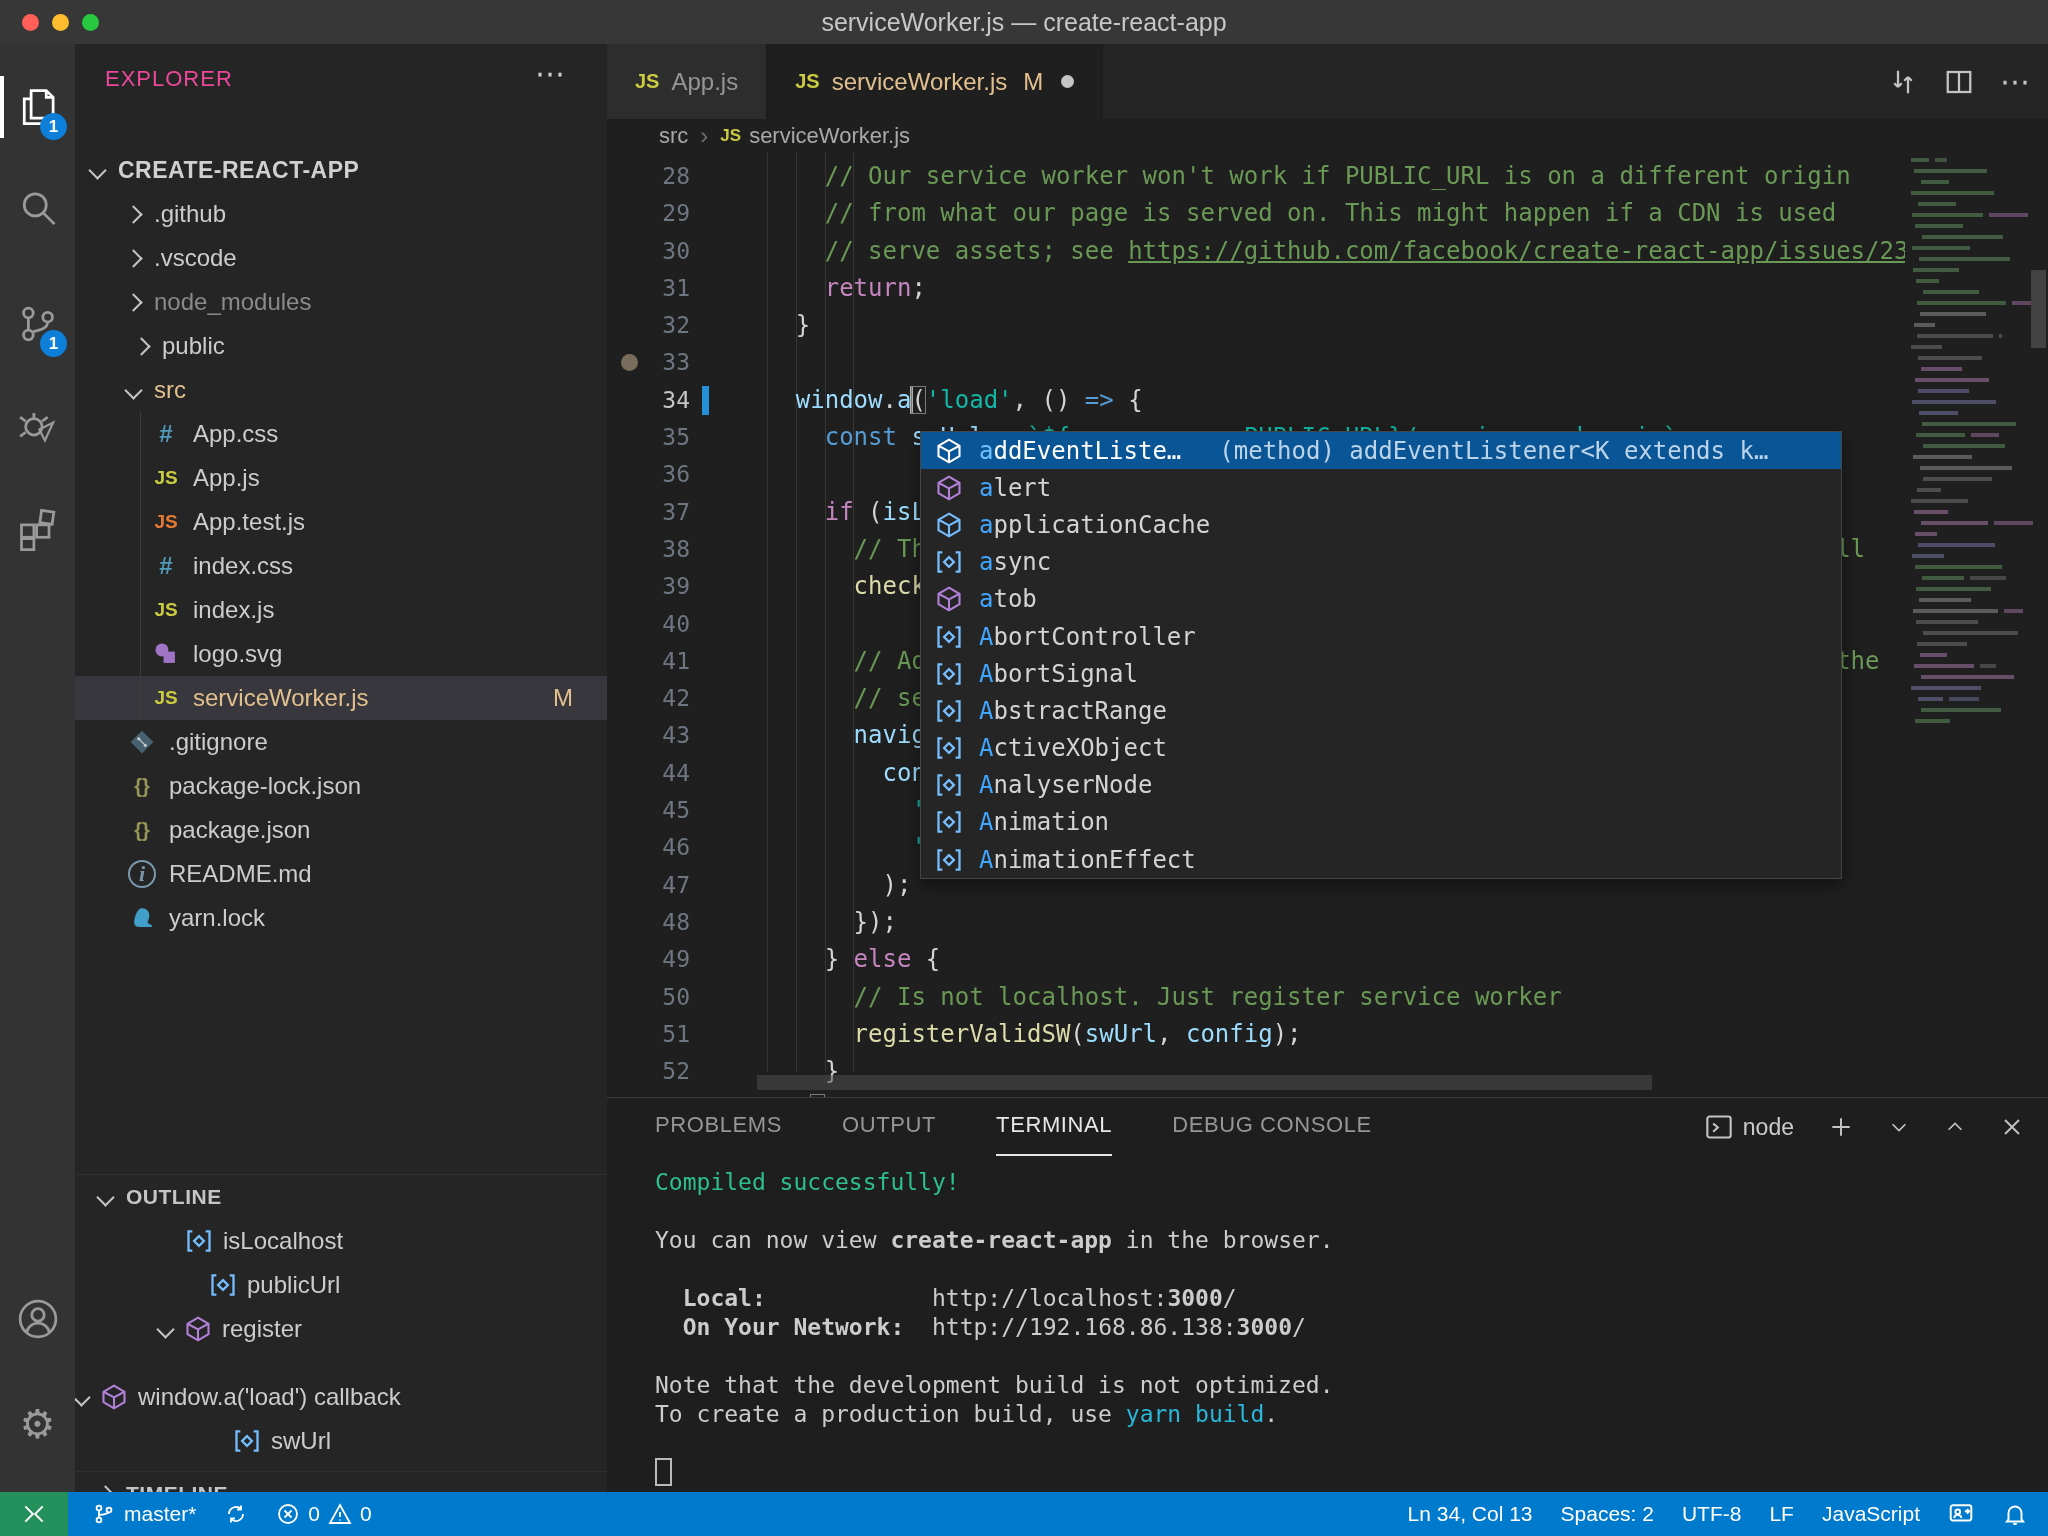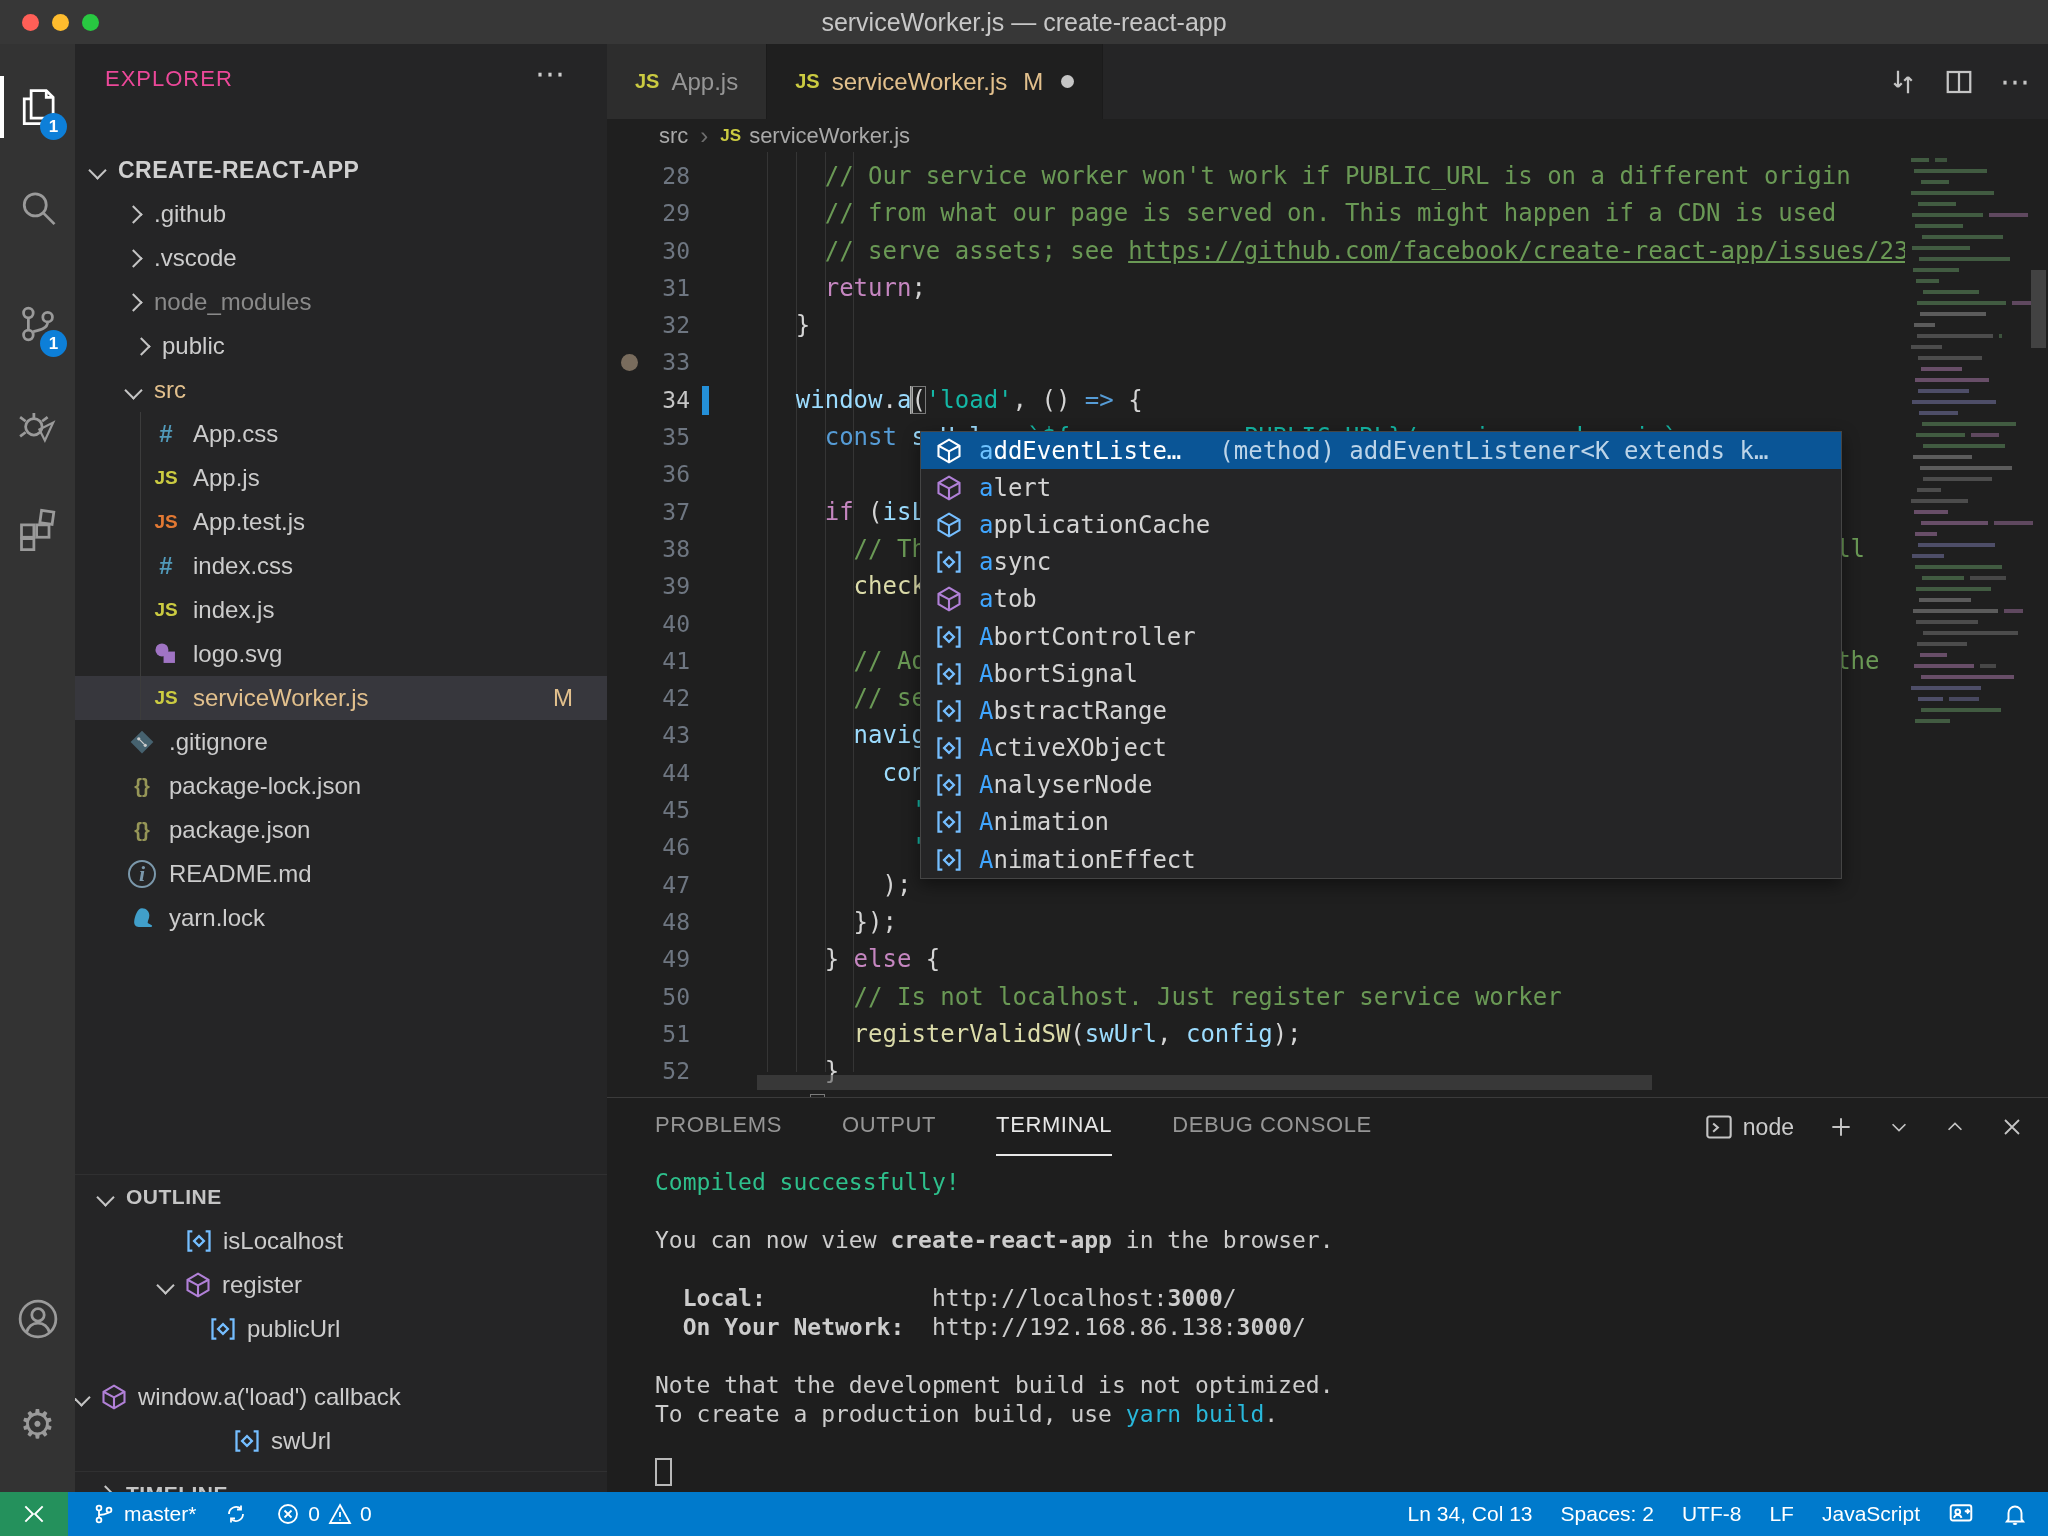--- a/index.html
+++ b/index.html
@@ -292,40 +292,40 @@
           <div class="trow" style="padding-left: 84px;">
             <span style="width:26px"></span>
             <span class="oico">
               <svg width="28" height="28" viewBox="0 0 16 16" fill="none" stroke="#75beff" stroke-width="1.3">
                 <path d="M4.2 2.5H2v11h2.2M11.8 2.5H14v11h-2.2"></path>
                 <rect x="6" y="6" width="4" height="4" transform="rotate(45 8 8)"></rect>
               </svg>
             </span>
             <span>isLocalhost</span>
           </div>
+          <div class="trow" style="padding-left: 108px;">
+            <span style="width:26px"></span>
+            <span class="oico">
+              <svg width="28" height="28" viewBox="0 0 16 16" fill="none" stroke="#75beff" stroke-width="1.3">
+                <path d="M4.2 2.5H2v11h2.2M11.8 2.5H14v11h-2.2"></path>
+                <rect x="6" y="6" width="4" height="4" transform="rotate(45 8 8)"></rect>
+              </svg>
+            </span>
+            <span>publicUrl</span>
+          </div>
           <div class="trow" style="padding-left: 84px;">
             <span class="chev d"></span>
             <span style="width:12px"></span>
             <span class="oico">
               <svg width="28" height="28" viewBox="0 0 16 16">
                 <path d="M8 1.5 14 5v6L8 14.5 2 11V5z" fill="none" stroke="#b180d7" stroke-width="1.2"></path>
                 <path d="M2 5l6 3.2L14 5M8 8.2v6.3" fill="none" stroke="#b180d7" stroke-width="1.2"></path>
               </svg>
             </span>
             <span>register</span>
-          </div>
-          <div class="trow" style="padding-left: 108px;">
-            <span style="width:26px"></span>
-            <span class="oico">
-              <svg width="28" height="28" viewBox="0 0 16 16" fill="none" stroke="#75beff" stroke-width="1.3">
-                <path d="M4.2 2.5H2v11h2.2M11.8 2.5H14v11h-2.2"></path>
-                <rect x="6" y="6" width="4" height="4" transform="rotate(45 8 8)"></rect>
-              </svg>
-            </span>
-            <span>publicUrl</span>
           </div>
           <div class="trow" style=" margin-top: 24px;">
             <span class="chev d"></span>
             <span style="width:12px"></span>
             <span class="oico">
               <svg width="28" height="28" viewBox="0 0 16 16">
                 <path d="M8 1.5 14 5v6L8 14.5 2 11V5z" fill="none" stroke="#b180d7" stroke-width="1.2"></path>
                 <path d="M2 5l6 3.2L14 5M8 8.2v6.3" fill="none" stroke="#b180d7" stroke-width="1.2"></path>
               </svg>
             </span>

